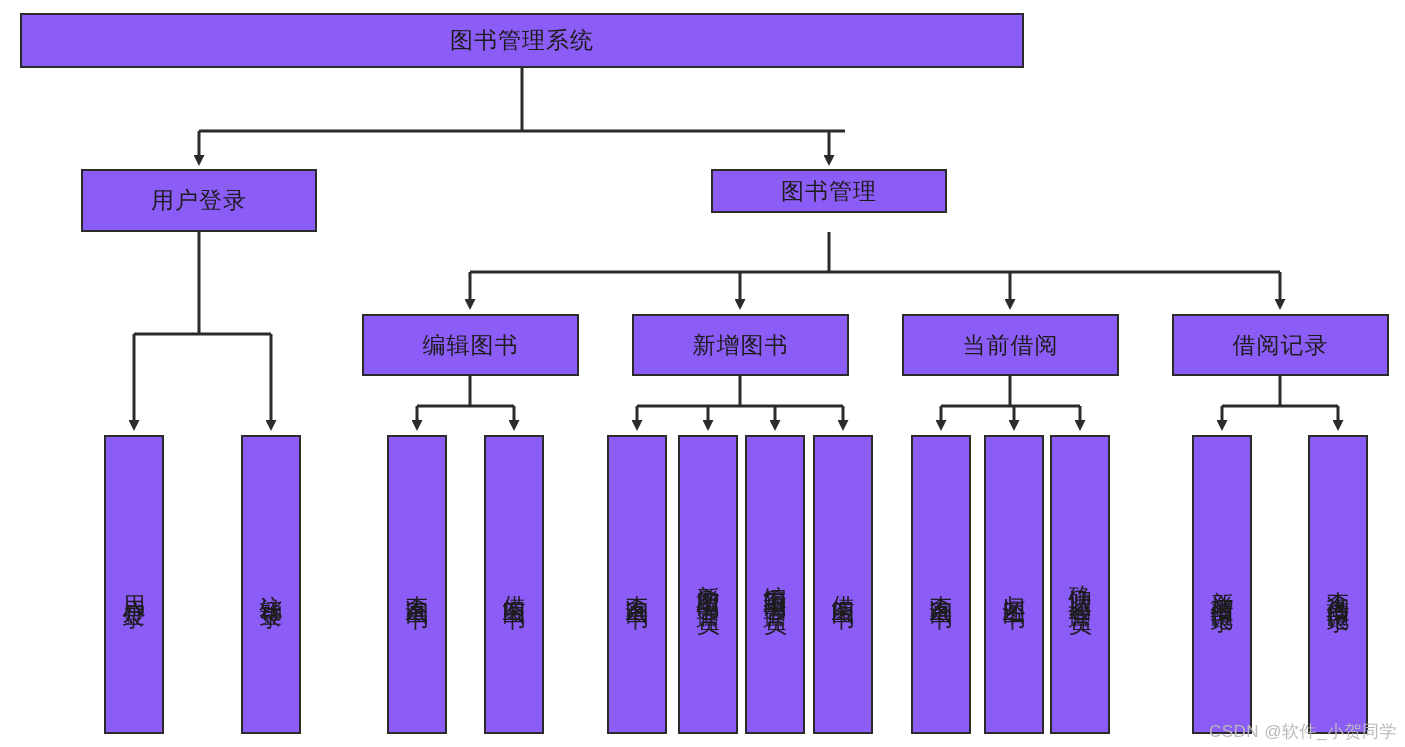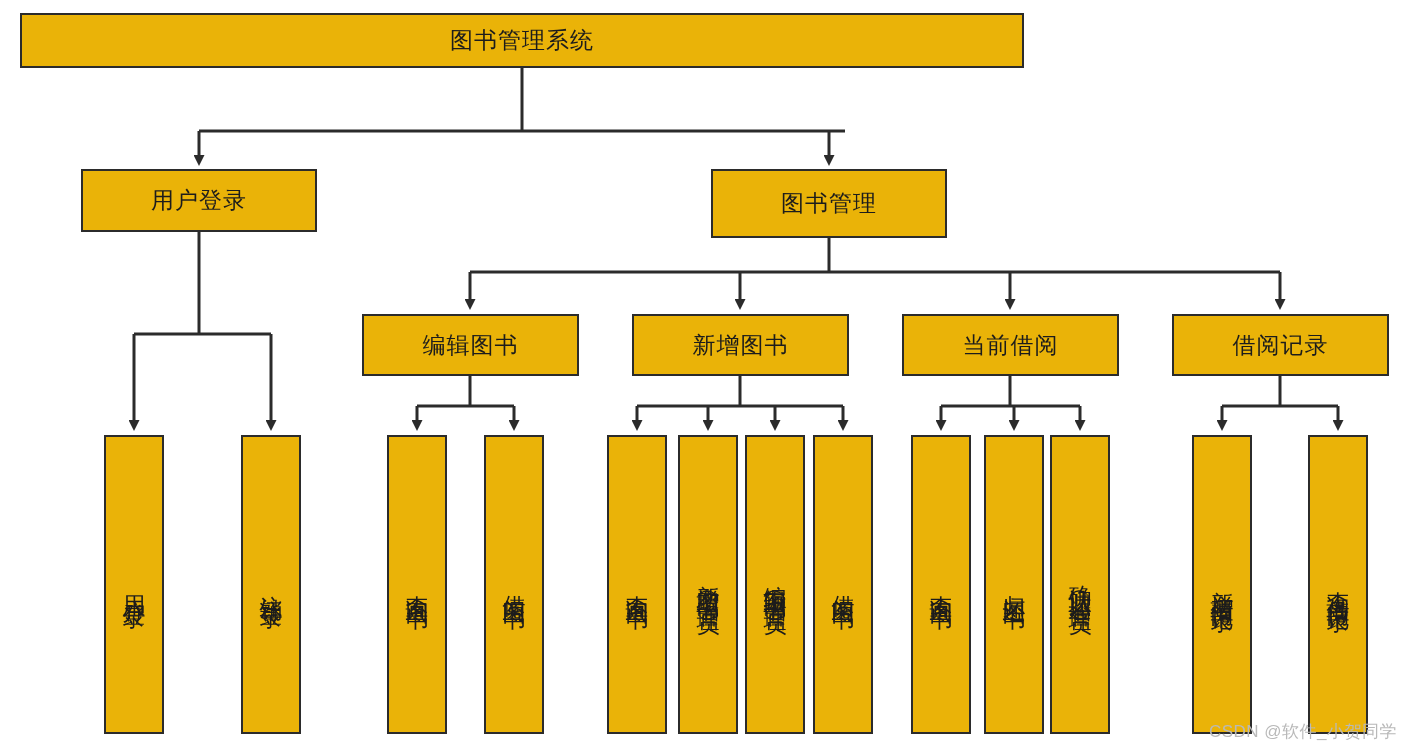--- a/index.html
+++ b/index.html
@@ -21,21 +21,21 @@
     position: absolute;
     left: 0;
     top: 0;
     width: 1405px;
     height: 747px;
   }
   .node {
     position: absolute;
     box-sizing: border-box;
     border: 2px solid #2b2b2b;
-    background: #eab308;
+    background: #8b5cf6;
     display: flex;
     align-items: center;
     justify-content: center;
     color: #1c1c1c;
   }
   .node.horizontal {
     font-size: 23px;
     letter-spacing: 1px;
   }
   .node.vertical {
@@ -120,21 +120,21 @@
     </g>
   </svg>
 
   <div class="node horizontal" style="left:20px; top:13px; width:1004px; height:55px;">
     <span class="label">图书管理系统</span>
   </div>
 
   <div class="node horizontal" style="left:81px; top:169px; width:236px; height:63px;">
     <span class="label">用户登录</span>
   </div>
-  <div class="node horizontal" style="left:711px; top:169px; width:236px; height:69px;">
+  <div class="node horizontal" style="left:711px; top:169px; width:236px; height:44px;">
     <span class="label">图书管理</span>
   </div>
 
   <div class="node horizontal" style="left:362px; top:314px; width:217px; height:62px;">
     <span class="label">编辑图书</span>
   </div>
   <div class="node horizontal" style="left:632px; top:314px; width:217px; height:62px;">
     <span class="label">新增图书</span>
   </div>
   <div class="node horizontal" style="left:1172px; top:314px; width:217px; height:62px;">

